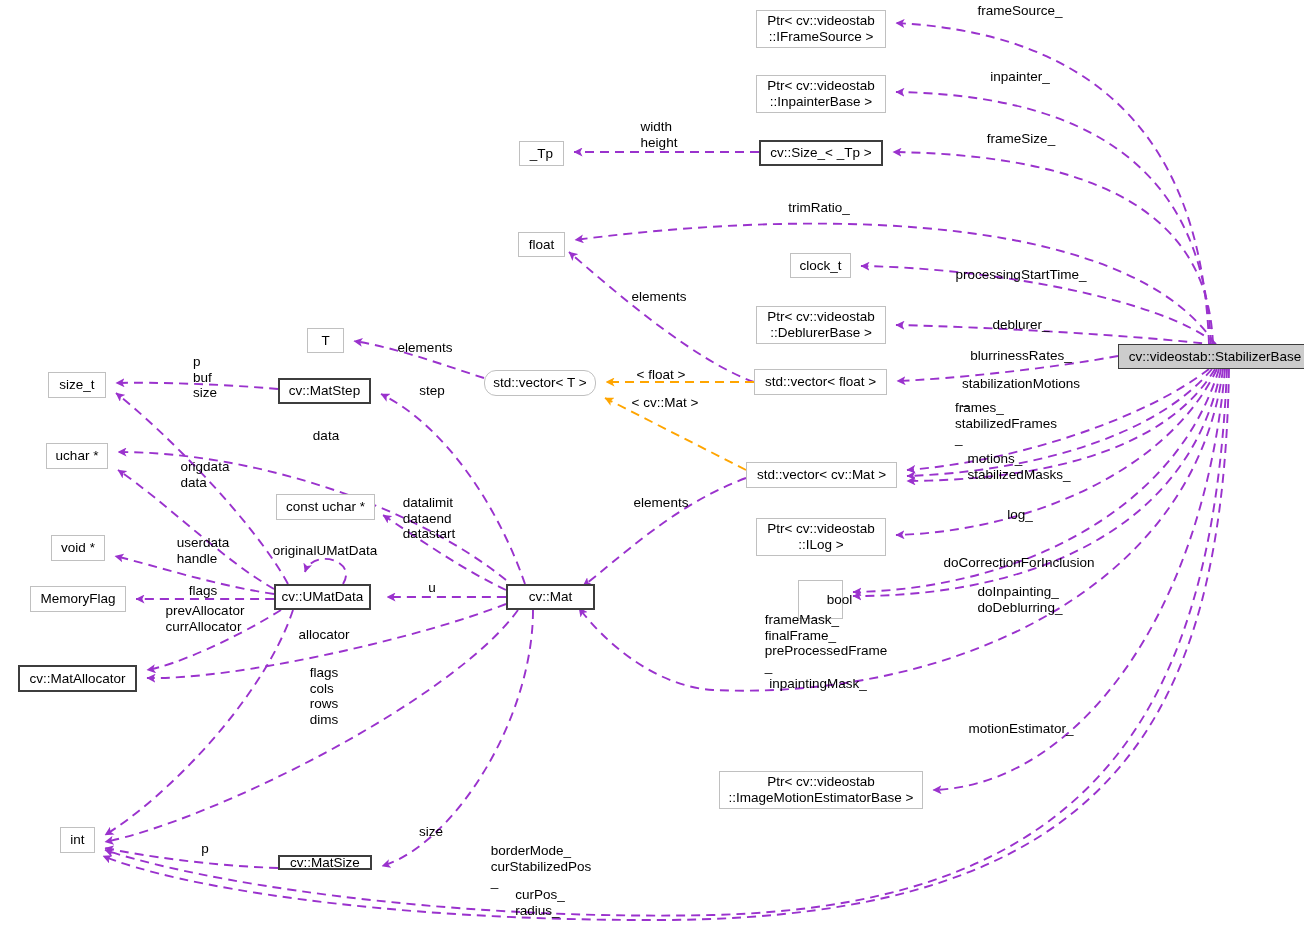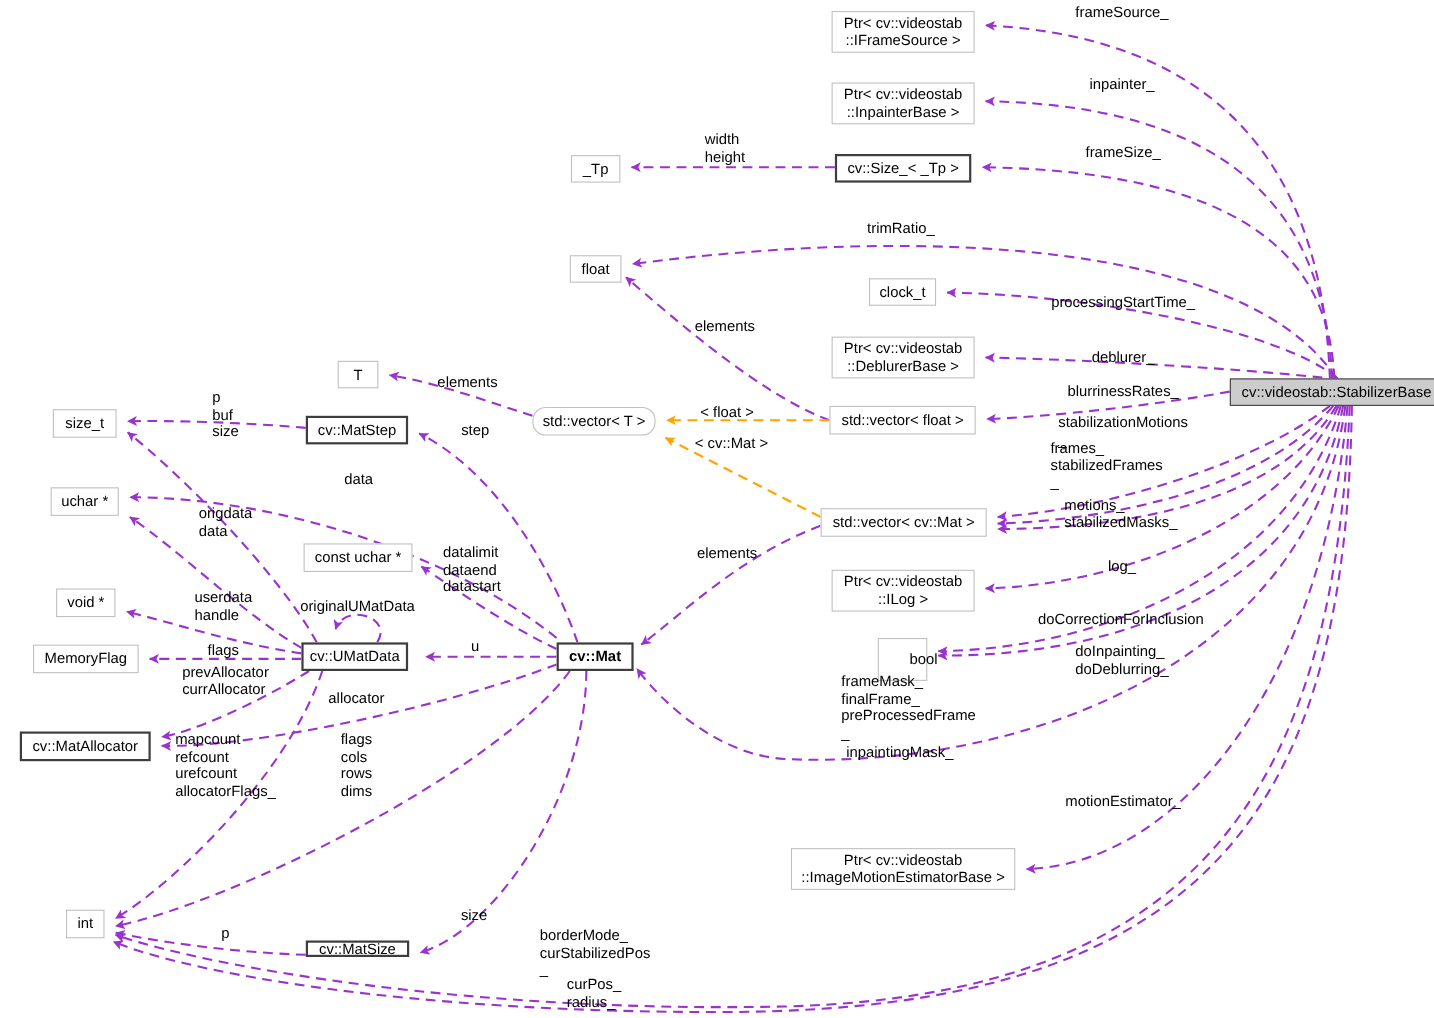--- a/index.html
+++ b/index.html
@@ -163,21 +163,21 @@
   <div class="node" style="left:741px;top:369px;width:133px;height:26px;">std::vector&lt; float &gt;</div>
   <div class="node" style="left:33px;top:443px;width:62px;height:26px;">uchar *</div>
   <div class="node" style="left:733px;top:462px;width:151px;height:26px;">std::vector&lt; cv::Mat &gt;</div>
   <div class="node" style="left:263px;top:494px;width:99px;height:26px;">const uchar *</div>
   <div class="node" style="left:743px;top:518px;width:130px;height:38px;">Ptr&lt; cv::videostab
 ::ILog &gt;</div>
   <div class="node" style="left:38px;top:535px;width:54px;height:26px;">void *</div>
   <div class="node" style="left:785px;top:580px;width:45px;height:39px;padding-left:38px;">bool</div>
   <div class="node" style="left:17px;top:586px;width:96px;height:26px;">MemoryFlag</div>
   <div class="node strong" style="left:261px;top:584px;width:97px;height:26px;">cv::UMatData</div>
-  <div class="node strong" style="left:493px;top:584px;width:70px;height:26px;font-weight:bold;">cv::Mat</div>
+  <div class="node strong" style="left:493px;top:584px;width:89px;height:26px;">cv::Mat</div>
   <div class="node strong" style="left:5px;top:665px;width:119px;height:27px;">cv::MatAllocator</div>
   <div class="node" style="left:706px;top:771px;width:204px;height:38px;">Ptr&lt; cv::videostab
 ::ImageMotionEstimatorBase &gt;</div>
   <div class="node" style="left:47px;top:827px;width:35px;height:26px;">int</div>
   <div class="node strong" style="left:265px;top:855px;width:94px;height:15px;">cv::MatSize</div>
 
   <div class="elabel" style="left:1007px;top:11px;">frameSource_</div>
   <div class="elabel" style="left:1007px;top:77px;">inpainter_</div>
   <div class="elabel" style="left:646px;top:135px;">width
 height</div>
@@ -221,24 +221,20 @@
 currAllocator</div>
   <div class="elabel" style="left:813px;top:643px;">frameMask_
 finalFrame_
 preProcessedFrame
 _</div>
   <div class="elabel" style="left:311px;top:635px;">allocator</div>
   <div class="elabel" style="left:311px;top:696px;">flags
 cols
 rows
 dims</div>
-  <div class="elabel" style="left:192px;top:696px;">mapcount
-refcount
-urefcount
-allocatorFlags_</div>
   <div class="elabel" style="left:805px;top:684px;">inpaintingMask_</div>
   <div class="elabel" style="left:1008px;top:729px;">motionEstimator_</div>
   <div class="elabel" style="left:418px;top:832px;">size</div>
   <div class="elabel" style="left:192px;top:849px;">p</div>
   <div class="elabel" style="left:528px;top:866px;">borderMode_
 curStabilizedPos
 _</div>
   <div class="elabel" style="left:527px;top:903px;">curPos_
 radius_</div>
 

